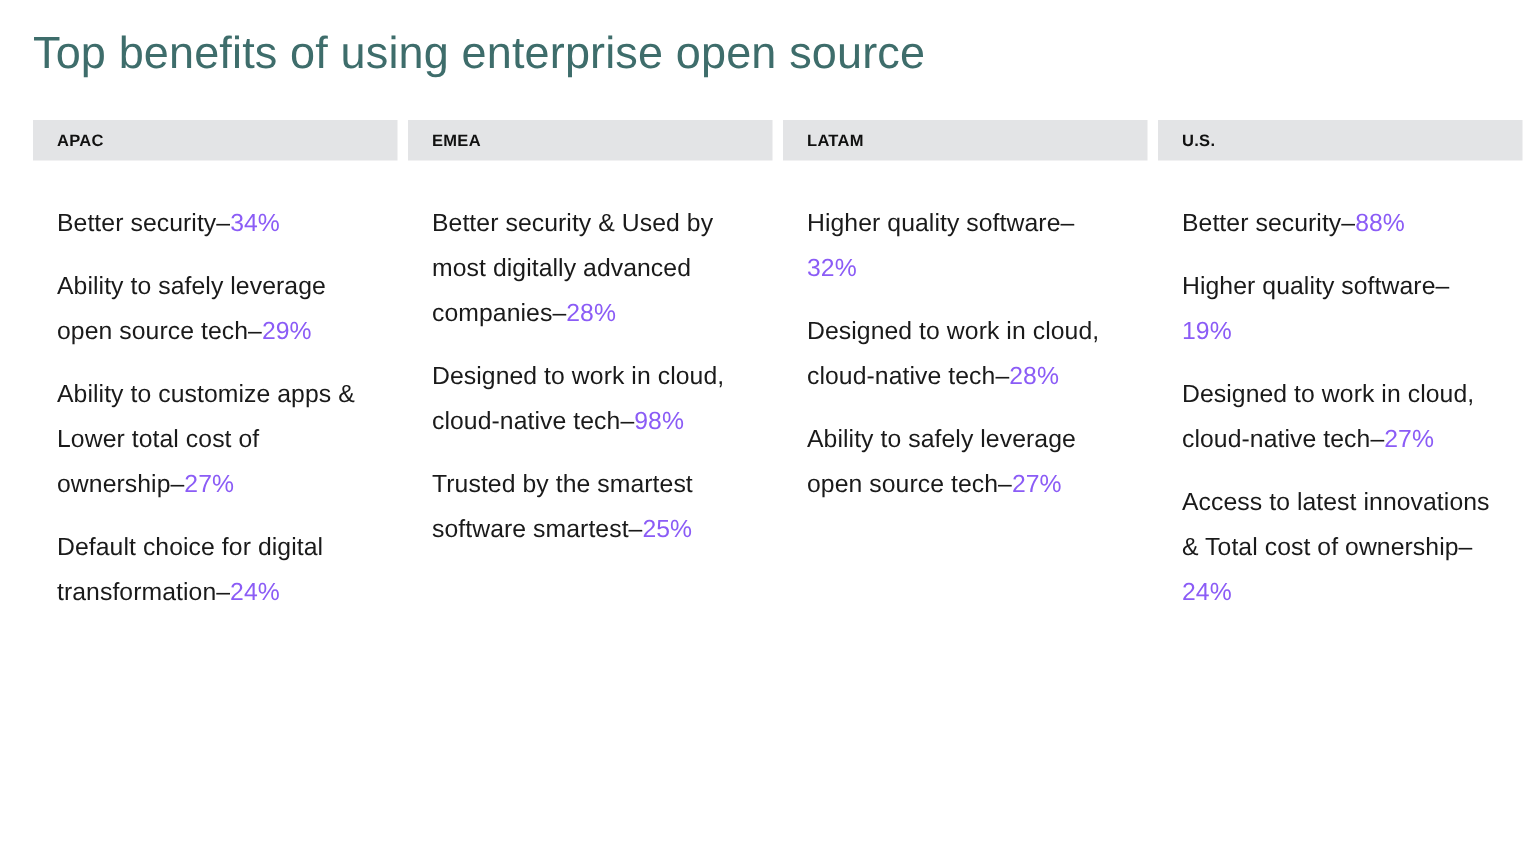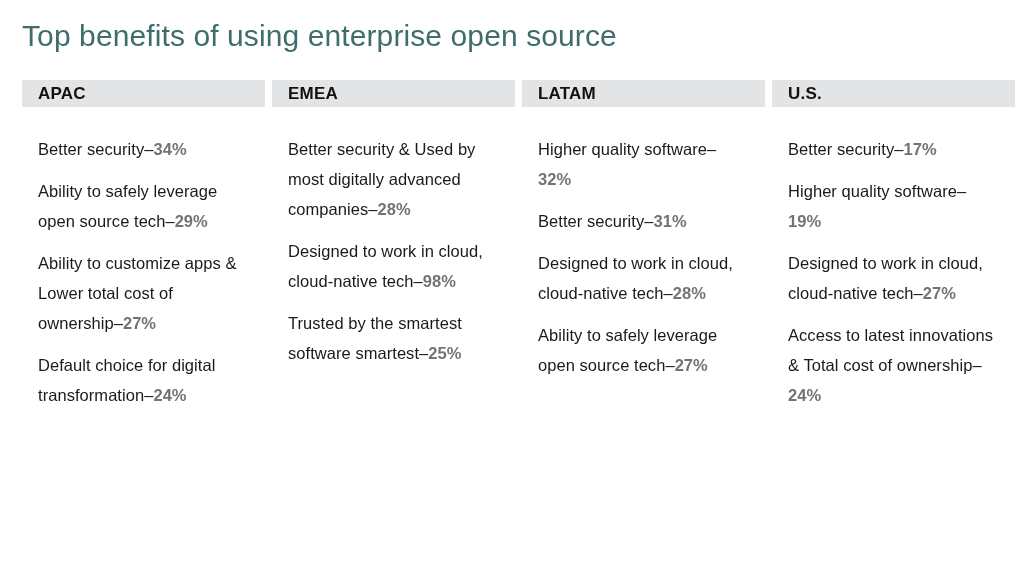--- a/index.html
+++ b/index.html
@@ -49,21 +49,21 @@
   }
   .col-header {
     background: #e3e4e6;
     height: 27px;
     display: flex;
     align-items: center;
     padding-left: 16px;
     box-sizing: border-box;
   }
   .col-header-label {
-    font-size: 17px;
+    font-size: 11px;
     font-weight: bold;
     color: #111111;
     letter-spacing: 0.2px;
   }
   .col-body {
     padding: 0 16px 0 16px;
     box-sizing: border-box;
     margin-top: 27px;
   }
   .benefit-item {
@@ -71,22 +71,22 @@
     line-height: 30px;
     color: #1a1a1a;
     margin-bottom: 12px;
     font-weight: 400;
     letter-spacing: 0.05px;
   }
   .benefit-item:last-child {
     margin-bottom: 0;
   }
   .benefit-pct {
-    font-weight: bold;
-    color: #737373;
+    font-weight: normal;
+    color: #8b5cf6;
   }
 </style>
 </head>
 <body>
 
 <div class="page">
 
   <div class="title">Top benefits of using enterprise open source</div>
 
   <div class="columns">
@@ -113,32 +113,31 @@
         <div class="benefit-item"><span>Trusted by the smartest software smartest</span><span>–</span><span class="benefit-pct">25%</span></div>
       </div>
     </div>
 
     <div class="column">
       <div class="col-header">
         <span class="col-header-label">LATAM</span>
       </div>
       <div class="col-body">
         <div class="benefit-item"><span>Higher quality software</span><span>–</span><span class="benefit-pct">32%</span></div>
-        <div class="benefit-item"><span>Better security</span><span>–</span><span class="benefit-pct">31%</span></div>
         <div class="benefit-item"><span>Designed to work in cloud, cloud-native tech</span><span>–</span><span class="benefit-pct">28%</span></div>
         <div class="benefit-item"><span>Ability to safely leverage open source tech</span><span>–</span><span class="benefit-pct">27%</span></div>
       </div>
     </div>
 
     <div class="column">
       <div class="col-header">
         <span class="col-header-label">U.S.</span>
       </div>
       <div class="col-body">
-        <div class="benefit-item"><span>Better security</span><span>–</span><span class="benefit-pct">17%</span></div>
+        <div class="benefit-item"><span>Better security</span><span>–</span><span class="benefit-pct">88%</span></div>
         <div class="benefit-item"><span>Higher quality software</span><span>–</span><span class="benefit-pct">19%</span></div>
         <div class="benefit-item"><span>Designed to work in cloud, cloud-native tech</span><span>–</span><span class="benefit-pct">27%</span></div>
         <div class="benefit-item"><span>Access to latest innovations &amp; Total cost of ownership</span><span>–</span><span class="benefit-pct">24%</span></div>
       </div>
     </div>
 
   </div>
 </div>
 
 </body></html>

